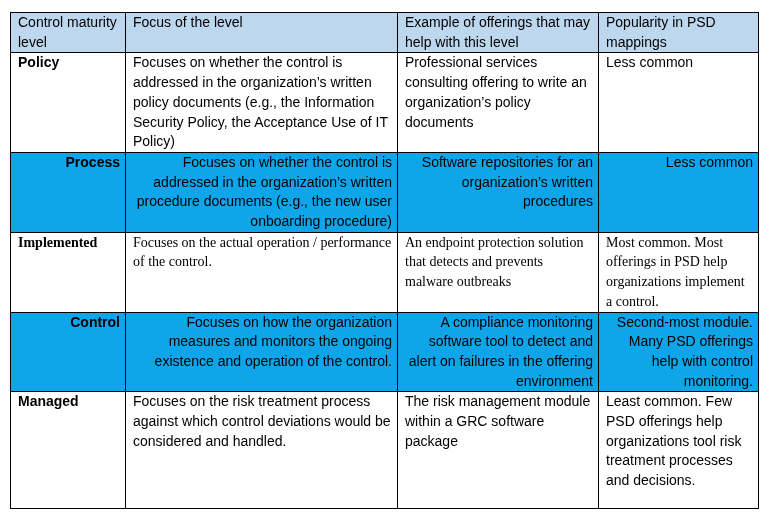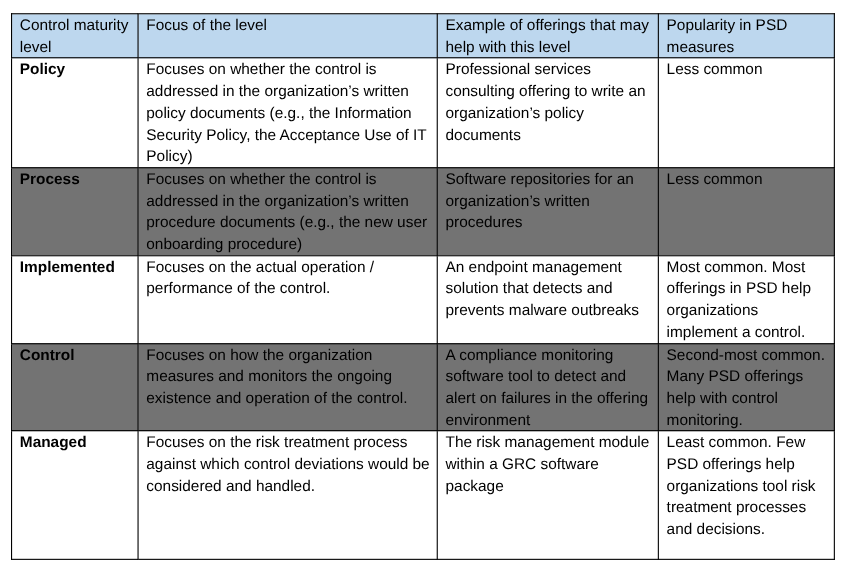--- a/index.html
+++ b/index.html
@@ -9,68 +9,68 @@
     position: absolute; left: 10px; top: 12px;
     width: 748px; border-collapse: collapse; table-layout: fixed;
     font-size: 14px; line-height: 19.7px;
   }
   table.maturity td, table.maturity th {
     border: 1px solid #000; vertical-align: top; text-align: left;
     padding: 0 5px 0 7px; font-weight: normal;
   }
   table.maturity thead th { background: #bdd7ee; }
   table.maturity td.level { font-weight: bold; }
-  tr.shaded td { background: #737373; }
+  tr.shaded td { background: #0ea5e9; text-align: right; }
   col.c1 { width: 115px; } col.c2 { width: 272px; } col.c3 { width: 201px; } col.c4 { width: 160px; }
   tr.h { height: 40px; }
-  tr.r1 { height: 98px; } tr.r2 { height: 79px; } tr.r3 { height: 79px; }
+  tr.r1 { height: 98px; } tr.r2 { height: 79px; } tr.r3 { height: 79px; font-family: Liberation Serif, serif; }
   tr.r4 { height: 79px; } tr.r5 { height: 117px; }
 </style>
 </head>
 <body>
 
 <table class="maturity">
   <colgroup>
       <col class="c1">
       <col class="c2">
       <col class="c3">
       <col class="c4">
     </colgroup>
   <thead>
     <tr class="h">
       <th>Control maturity level</th>
       <th>Focus of the level</th>
       <th>Example of offerings that may help with this level</th>
-      <th>Popularity in PSD measures</th>
+      <th>Popularity in PSD mappings</th>
     </tr>
   </thead>
   <tbody>
     <tr class="r1">
       <td class="level">Policy</td>
       <td>Focuses on whether the control is addressed in the organization’s written policy documents (e.g., the Information Security Policy, the Acceptance Use of IT Policy)</td>
       <td>Professional services consulting offering to write an organization’s policy documents</td>
       <td>Less common</td>
     </tr>
     <tr class="r2 shaded">
       <td class="level">Process</td>
       <td>Focuses on whether the control is addressed in the organization’s written procedure documents (e.g., the new user onboarding procedure)</td>
       <td>Software repositories for an organization’s written procedures</td>
       <td>Less common</td>
     </tr>
     <tr class="r3">
       <td class="level">Implemented</td>
       <td>Focuses on the actual operation / performance of the control.</td>
-      <td>An endpoint management solution that detects and prevents malware outbreaks</td>
+      <td>An endpoint protection solution that detects and prevents malware outbreaks</td>
       <td>Most common. Most offerings in PSD help organizations implement a control.</td>
     </tr>
     <tr class="r4 shaded">
       <td class="level">Control</td>
       <td>Focuses on how the organization measures and monitors the ongoing existence and operation of the control.</td>
       <td>A compliance monitoring software tool to detect and alert on failures in the offering environment</td>
-      <td>Second-most common. Many PSD offerings help with control monitoring.</td>
+      <td>Second-most module. Many PSD offerings help with control monitoring.</td>
     </tr>
     <tr class="r5">
       <td class="level">Managed</td>
       <td>Focuses on the risk treatment process against which control deviations would be considered and handled.</td>
       <td>The risk management module within a GRC software package</td>
       <td>Least common. Few PSD offerings help organizations tool risk treatment processes and decisions.</td>
     </tr>
   </tbody>
 </table>
 

